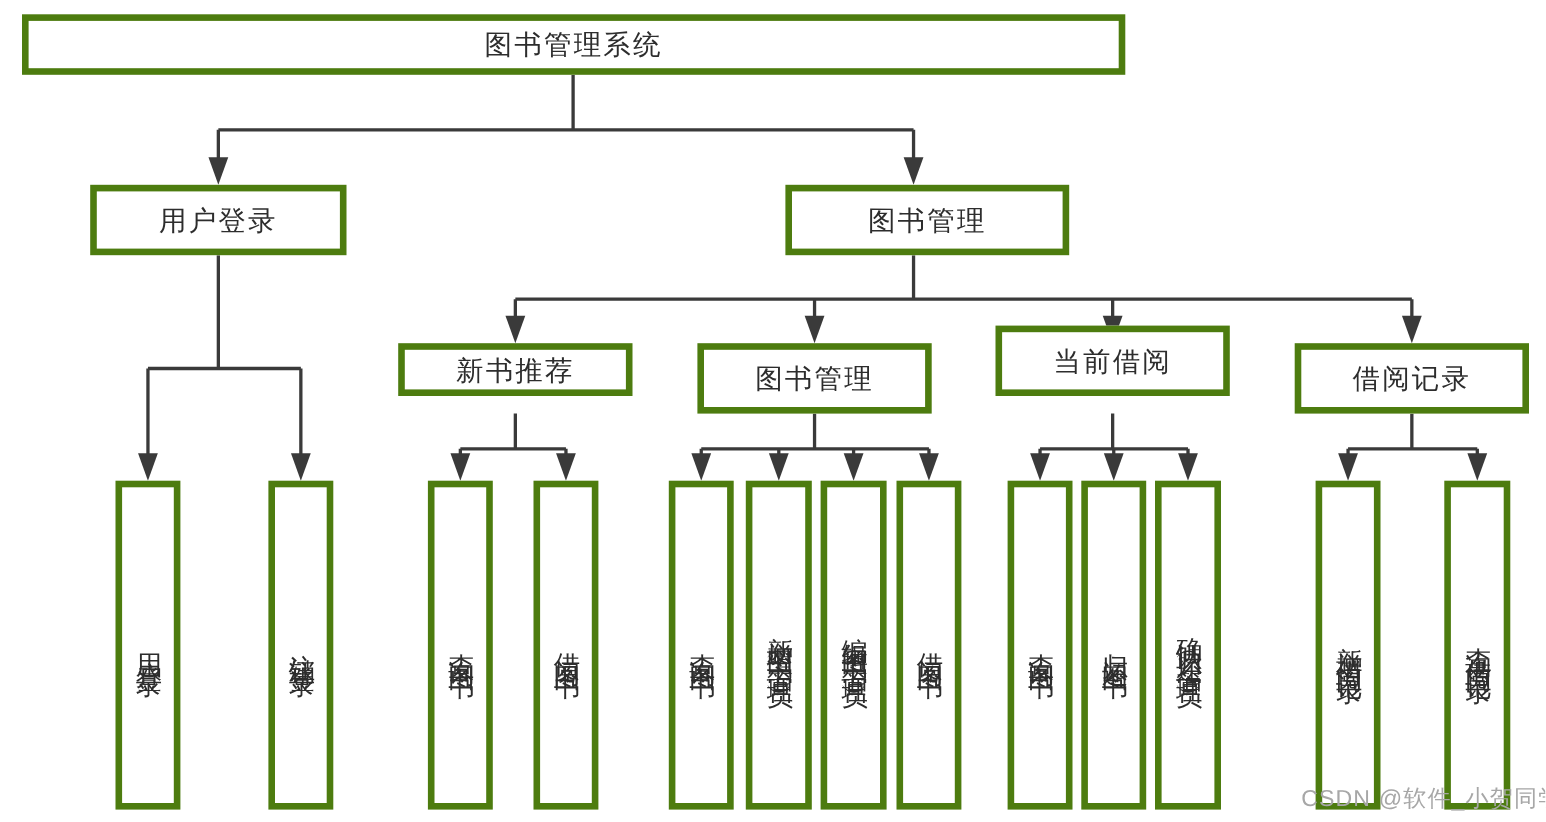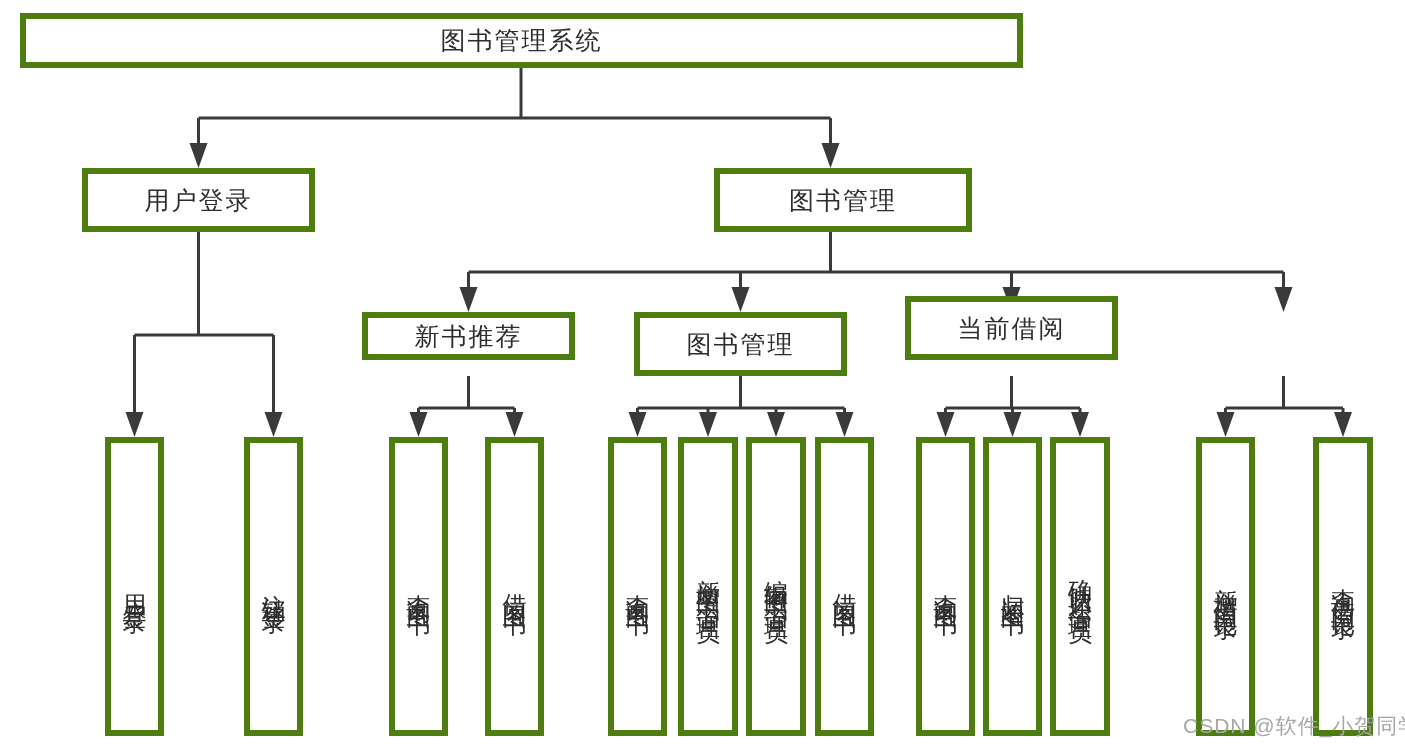--- a/index.html
+++ b/index.html
@@ -115,20 +115,21 @@
   </svg>
 
   <div class="node h" style="left:20px; top:13px; width:1003px; height:55px">图书管理系统</div>
 
   <div class="node h" style="left:82px; top:168px; width:233px; height:64px">用户登录</div>
   <div class="node h" style="left:714px; top:168px; width:258px; height:64px">图书管理</div>
 
   <div class="node h" style="left:362px; top:312px; width:213px; height:48px">新书推荐</div>
   <div class="node h" style="left:634px; top:312px; width:213px; height:64px">图书管理</div>
   <div class="node h" style="left:905px; top:296px; width:213px; height:64px">当前借阅</div>
+  <div class="node h" style="left:1177px; top:312px; width:213px; height:64px">借阅记录</div>
 
   <div class="node v" style="left:105px; top:437px; width:59px; height:299px">用户登录</div>
   <div class="node v" style="left:244px; top:437px; width:59px; height:299px">注销登录</div>
 
   <div class="node v" style="left:389px; top:437px; width:59px; height:299px">查询图书</div>
   <div class="node v" style="left:485px; top:437px; width:59px; height:299px">借阅图书</div>
 
   <div class="node v" style="left:608px; top:437px; width:59px; height:299px">查询图书</div>
   <div class="node v" style="left:678px; top:437px; width:60px; height:299px">新增图书（管理员）</div>
   <div class="node v" style="left:746px; top:437px; width:60px; height:299px">编辑图书（管理员）</div>

